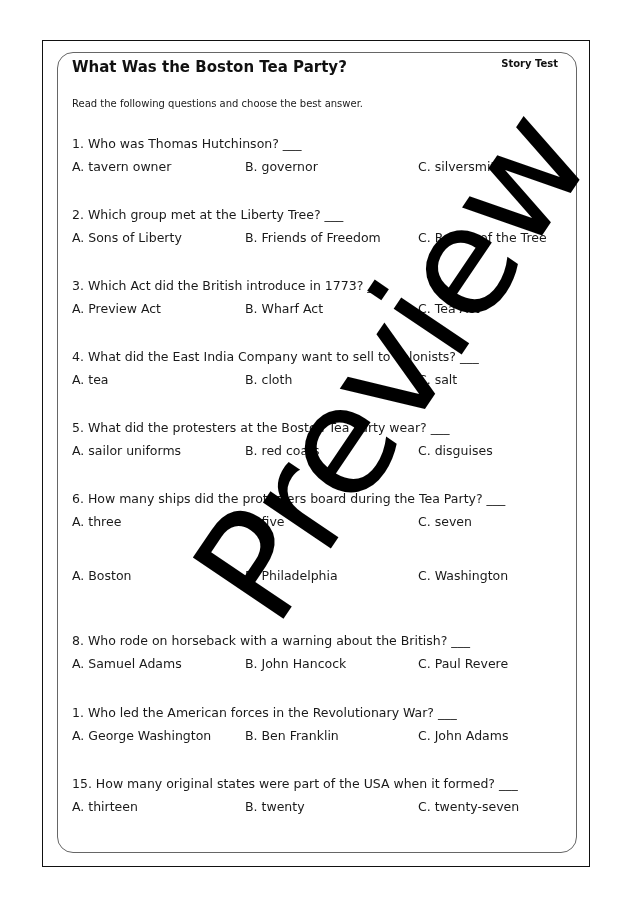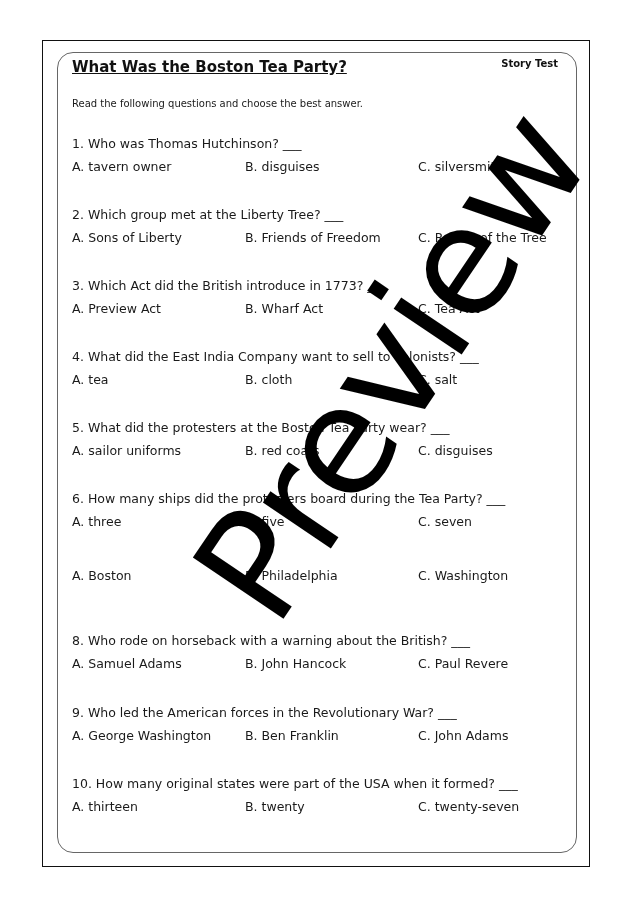--- a/index.html
+++ b/index.html
@@ -2,21 +2,21 @@
 <html><head>
   <meta charset="utf-8">
   <style>
     html, body { margin: 0; padding: 0; background: #ffffff; }
     body { width: 638px; height: 906px; position: relative; overflow: hidden;
            font-family: "DejaVu Sans", "Liberation Sans", sans-serif; color: #1a1a1a; }
     .page-border { position: absolute; left: 42px; top: 40px; width: 548px; height: 827px;
                    border: 1.5px solid #111; box-sizing: border-box; }
     .inner-box { position: absolute; left: 57px; top: 52px; width: 520px; height: 801px;
                  border: 1.5px solid #666; border-radius: 16px; box-sizing: border-box; }
-    .title { position: absolute; left: 72px; top: 58px; font-weight: bold; font-size: 15px; color: #111; text-decoration: underline; }
+    .title { position: absolute; left: 72px; top: 58px; font-weight: bold; font-size: 15px; color: #111; }
     .subtitle { position: absolute; right: 80px; top: 58px; font-weight: bold; font-size: 10px; color: #111; }
     .instructions { position: absolute; left: 72px; top: 98px; font-size: 10px; }
     .question { position: absolute; left: 72px; width: 500px; }
     .q-text { font-size: 12.5px; white-space: nowrap; height: 17px; line-height: 17px; }
     .answers { position: relative; height: 17px; margin-top: 6px; font-size: 12.5px; line-height: 17px; }
     .ans { position: absolute; top: 0; white-space: nowrap; }
     .ans.a { left: 0; text-align: right; }
     .ans.b { left: 173px; }
     .ans.c { left: 346px; }
     .watermark { position: absolute; left: 170px; top: 560px; font-size: 150px; font-weight: normal;
@@ -31,21 +31,21 @@
 <div class="inner-box"></div>
 
 <div class="title">What Was the Boston Tea Party?</div>
 <div class="subtitle">Story Test</div>
 <div class="instructions">Read the following questions and choose the best answer.</div>
 
 <div class="question" style="top:135px">
   <div class="q-text">1. Who was Thomas Hutchinson? ___</div>
   <div class="answers">
     <span class="ans a">A. tavern owner</span>
-    <span class="ans b">B. disguises</span>
+    <span class="ans b">B. governor</span>
     <span class="ans c">C. silversmith</span>
   </div>
 </div>
 
 <div class="question" style="top:206px">
   <div class="q-text">2. Which group met at the Liberty Tree? ___</div>
   <div class="answers">
     <span class="ans a">A. Sons of Liberty</span>
     <span class="ans b">B. Friends of Freedom</span>
     <span class="ans c">C. Rebels of the Tree</span>
@@ -99,30 +99,30 @@
 <div class="question" style="top:632px">
   <div class="q-text">8. Who rode on horseback with a warning about the British? ___</div>
   <div class="answers">
     <span class="ans a">A. Samuel Adams</span>
     <span class="ans b">B. John Hancock</span>
     <span class="ans c">C. Paul Revere</span>
   </div>
 </div>
 
 <div class="question" style="top:704px">
-  <div class="q-text">9. Who led the American forces in the Revolutionary War? ___</div>
+  <div class="q-text">1. Who led the American forces in the Revolutionary War? ___</div>
   <div class="answers">
     <span class="ans a">A. George Washington</span>
     <span class="ans b">B. Ben Franklin</span>
     <span class="ans c">C. John Adams</span>
   </div>
 </div>
 
 <div class="question" style="top:775px">
-  <div class="q-text">10. How many original states were part of the USA when it formed? ___</div>
+  <div class="q-text">15. How many original states were part of the USA when it formed? ___</div>
   <div class="answers">
     <span class="ans a">A. thirteen</span>
     <span class="ans b">B. twenty</span>
     <span class="ans c">C. twenty-seven</span>
   </div>
 </div>
 
 <div class="watermark">Preview</div>
 
 </body></html>

